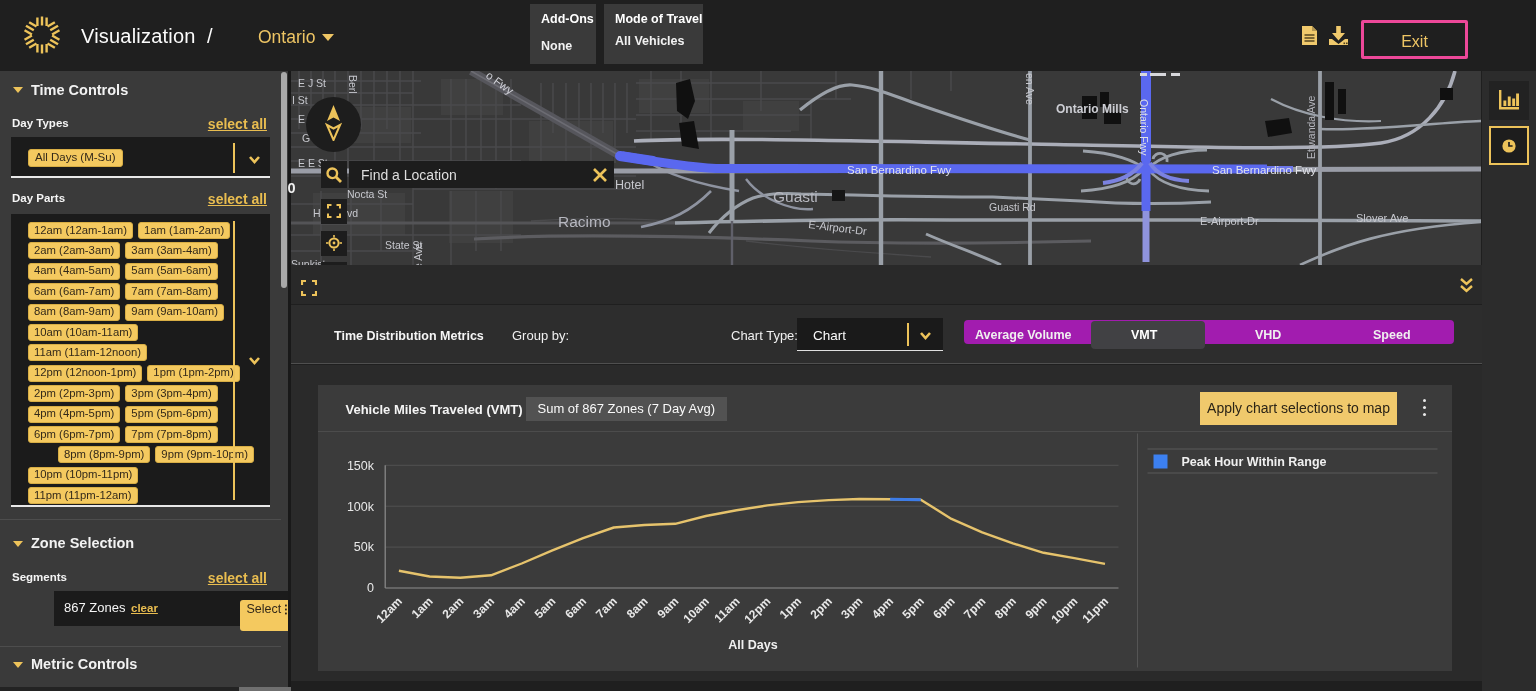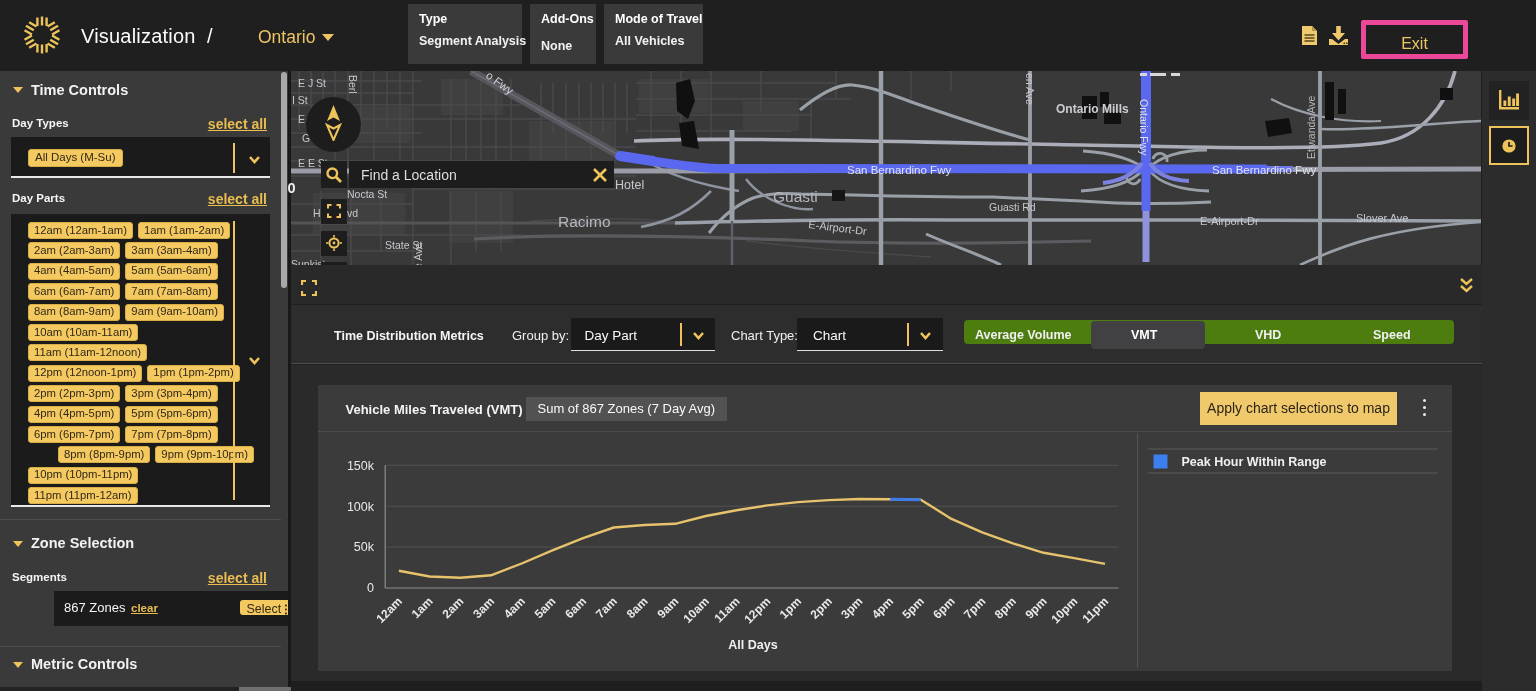--- a/index.html
+++ b/index.html
@@ -56,24 +56,20 @@
               <line x1="0" y1="-18.5" x2="0" y2="-9.5"></line>
               <line x1="4.6" y1="-17.5" x2="4.6" y2="-9"></line>
             </g>
         </g>
       </g>
     </svg>
     <div class="abs" style="left:81px;top:25px;font-size:20px;font-weight:500;color:#fbfbfb;letter-spacing:.2px;">Visualization&nbsp; /</div>
     <div class="abs" style="left:258px;top:27px;font-size:17.5px;font-weight:400;color:#eec564;">Ontario</div>
     <div class="abs" style="left:322px;top:34px;width:0;height:0;border-left:6px solid transparent;border-right:6px solid transparent;border-top:7px solid #eec564;"></div>
 
-    <div class="abs" style="left:408px;top:4px;width:114px;height:60px;background:#3a3a3a;padding:8px 0 0 11px;">
-      <div style="font-size:12.5px;font-weight:700;color:#fff;white-space:nowrap;">Type</div>
-      <div style="font-size:12.5px;font-weight:600;color:#f2f2f2;margin-top:8px;white-space:nowrap;">Segment Analysis</div>
-    </div>
     <div class="abs" style="left:530px;top:4px;width:66px;height:60px;background:#3a3a3a;padding:8px 0 0 11px;">
       <div style="font-size:12.5px;font-weight:700;color:#fff;white-space:nowrap;">Add-Ons</div>
       <div style="font-size:12.5px;font-weight:600;color:#f2f2f2;margin-top:13px;white-space:nowrap;">None</div>
     </div>
     <div class="abs" style="left:604px;top:4px;width:99px;height:60px;background:#3a3a3a;padding:8px 0 16px 11px;">
       <div style="font-size:12.5px;font-weight:700;color:#fff;white-space:nowrap;">Mode of Travel</div>
       <div style="font-size:12.5px;font-weight:600;color:#f2f2f2;margin-top:8px;white-space:nowrap;">All Vehicles</div>
     </div>
 
     <svg class="abs" style="left:1301px;top:26px;" width="17" height="20" viewBox="0 0 17 20">
@@ -84,21 +80,21 @@
           <line x1="3.5" y1="12" x2="13.5" y2="12"></line>
           <line x1="3.5" y1="15" x2="13.5" y2="15"></line>
         </g>
     </svg>
     <svg class="abs" style="left:1328px;top:26px;" width="21" height="20" viewBox="0 0 21 20">
       <path d="M8.2,0 h4.6 v7 h4.2 l-6.5,7.5 -6.5,-7.5 h4.2 z" fill="#f0c96c"></path>
       <path d="M1,13 l3,0 6.5,5 6.5,-5 3,0 v6 h-19 z" fill="#f0c96c"></path>
       <rect x="15.5" y="16.5" width="1.6" height="1.6" fill="#4a3c1a"></rect>
         <rect x="18" y="16.5" width="1.6" height="1.6" fill="#4a3c1a"></rect>
     </svg>
-    <div class="abs" style="left:1361px;top:20px;width:107px;height:39px;border:5px solid #ec4899;border-radius:2px;color:#eec564;font-size:16px;text-align:center;line-height:37px;">Exit</div>
+    <div class="abs" style="left:1361px;top:20px;width:107px;height:39px;border:3px solid #ec4899;border-radius:2px;color:#eec564;font-size:16px;text-align:center;line-height:37px;">Exit</div>
   </div>
 
   <div class="abs" style="left:0;top:71px;width:288px;height:616px;background:#3a3a3a;">
     <div class="sec-arrow" style="top:16px;"></div>
     <div class="sec-head" style="top:11px;">Time Controls</div>
 
     <div class="lbl" style="top:46px;">Day Types</div>
     <div class="sel-all" style="top:45px;">select all</div>
     <div class="darkbox" style="top:65.5px;height:41px;border-bottom:2px solid #e8e8e8;">
       <span class="chip" style="position:absolute;left:17px;top:12px;font-size:11.5px;line-height:14px;padding:0.5px 6px 1.5px 6px;">All Days (M-Su)</span>
@@ -132,21 +128,21 @@
     </div>
 
     <div class="divider" style="top:448px;"></div>
     <div class="sec-arrow" style="top:470px;"></div>
     <div class="sec-head" style="top:464px;">Zone Selection</div>
     <div class="lbl" style="top:500px;">Segments</div>
     <div class="sel-all" style="top:499px;">select all</div>
     <div class="darkbox" style="top:520px;height:35px;margin-left:43px;">
       <div style="position:absolute;left:10px;top:9px;font-size:13px;color:#f5f5f5;">867 Zones</div>
       <div style="position:absolute;left:77px;top:11px;font-size:11.5px;font-weight:700;color:#e9bd50;text-decoration:underline;">clear</div>
-      <div style="position:absolute;left:185.5px;top:9px;width:63px;height:15px;background:#f4c95f;border-radius:3px;color:#33291a;font-size:12.5px;text-align:left;padding:2px 0 11px 7px;">Select
+      <div style="position:absolute;left:185.5px;top:9px;width:63px;height:31px;background:#f4c95f;border-radius:3px;color:#33291a;font-size:12.5px;text-align:left;padding:2px 0 11px 7px;">Select
         <svg style="position:absolute;right:6px;top:4px;" width="12" height="11" viewBox="0 0 12 11">
           <g stroke="#33291a" stroke-width="1.7">
               <line x1="3.4" y1="1.5" x2="12" y2="1.5"></line>
               <line x1="3.4" y1="5.5" x2="12" y2="5.5"></line>
               <line x1="3.4" y1="9.5" x2="12" y2="9.5"></line>
             </g>
           <g fill="#33291a">
               <rect x="0" y="0.6" width="1.8" height="1.8"></rect>
               <rect x="0" y="4.6" width="1.8" height="1.8"></rect>
               <rect x="0" y="8.6" width="1.8" height="1.8"></rect>
@@ -393,36 +389,29 @@
       <g stroke="#edc35a" stroke-width="2.4" fill="none">
           <polyline points="2,2 7.5,7 13,2"></polyline>
           <polyline points="2,9 7.5,14 13,9"></polyline>
         </g>
     </svg>
   </div>
 
   <div class="abs" style="left:291px;top:305px;width:1191px;height:59px;background:#2d2d2d;border-bottom:1px solid #4f4f4f;">
     <div class="abs" style="left:43px;top:24px;font-size:12.5px;font-weight:700;color:#f5f5f5;">Time Distribution Metrics</div>
     <div class="abs" style="left:221px;top:23px;font-size:13px;color:#f0f0f0;">Group by:</div>
-    <div class="abs" style="left:279.5px;top:13px;width:144px;height:33px;background:#1a1a1a;border-bottom:1px solid #e0e0e0;">
-      <div class="abs" style="left:14px;top:9.5px;font-size:13.5px;color:#fafafa;">Day Part</div>
-      <div class="vline-y" style="left:109px;top:5px;height:23px;"></div>
-      <svg class="chev" style="left:121px;top:11px;" viewBox="0 0 13 13">
-          <polyline points="2,4 6.5,9 11,4" fill="none" stroke="#edc35a" stroke-width="2.6"></polyline>
-        </svg>
-    </div>
     <div class="abs" style="left:440px;top:23px;font-size:13px;color:#f0f0f0;">Chart Type:</div>
     <div class="abs" style="left:506px;top:13px;width:146px;height:33px;background:#1a1a1a;border-bottom:1px solid #e0e0e0;">
       <div class="abs" style="left:16px;top:9.5px;font-size:13.5px;color:#fafafa;">Chart</div>
       <div class="vline-y" style="left:110px;top:5px;height:23px;"></div>
       <svg class="chev" style="left:122px;top:11px;" viewBox="0 0 13 13">
           <polyline points="2,4 6.5,9 11,4" fill="none" stroke="#edc35a" stroke-width="2.6"></polyline>
         </svg>
     </div>
-    <div class="abs" style="left:673px;top:14.5px;width:490px;height:24px;background:#4d7c0f;border-radius:4px;">
+    <div class="abs" style="left:673px;top:14.5px;width:490px;height:24px;background:#a21caf;border-radius:4px;">
       <div class="abs" style="left:11px;top:8px;font-size:12.5px;font-weight:700;color:#f0f0f0;">Average Volume</div>
       <div class="abs" style="left:127px;top:1px;width:114px;height:28.5px;background:#414144;border-radius:4px;"></div>
       <div class="abs" style="left:167px;top:8px;font-size:12.5px;font-weight:700;color:#fff;">VMT</div>
       <div class="abs" style="left:291px;top:8px;font-size:12.5px;font-weight:700;color:#f0f0f0;">VHD</div>
       <div class="abs" style="left:409px;top:8px;font-size:12.5px;font-weight:700;color:#f0f0f0;">Speed</div>
     </div>
   </div>
 
   <div class="abs" style="left:291px;top:365px;width:1191px;height:326px;background:#2a2a2a;"></div>
   <div class="abs" style="left:317.5px;top:384.5px;width:1134.5px;height:286px;background:#3b3b3b;">

